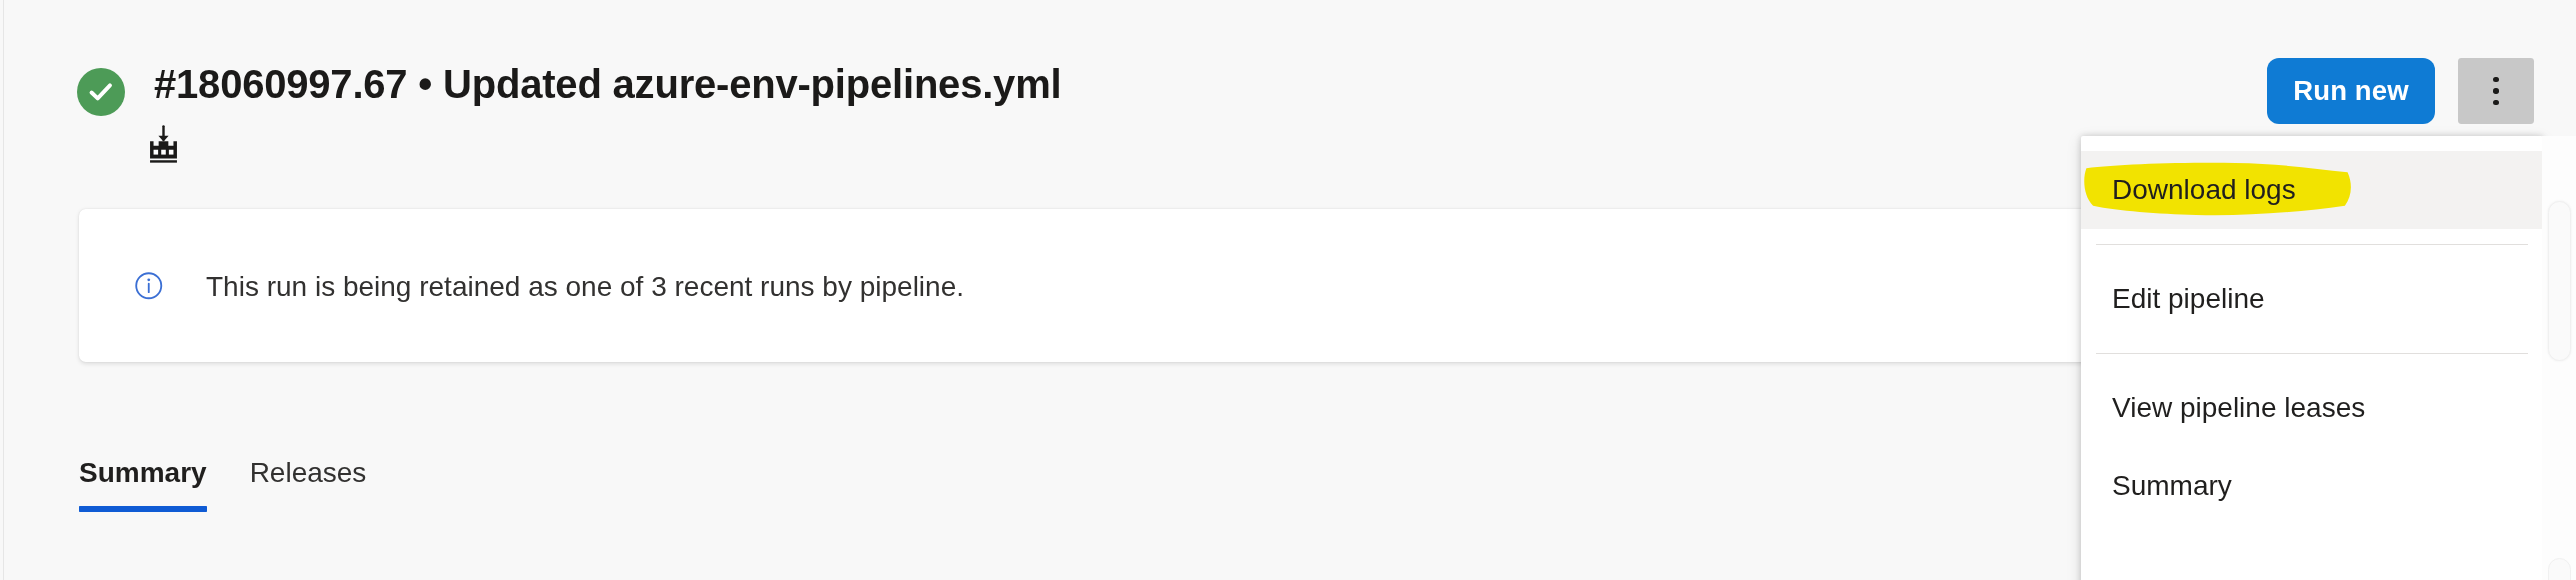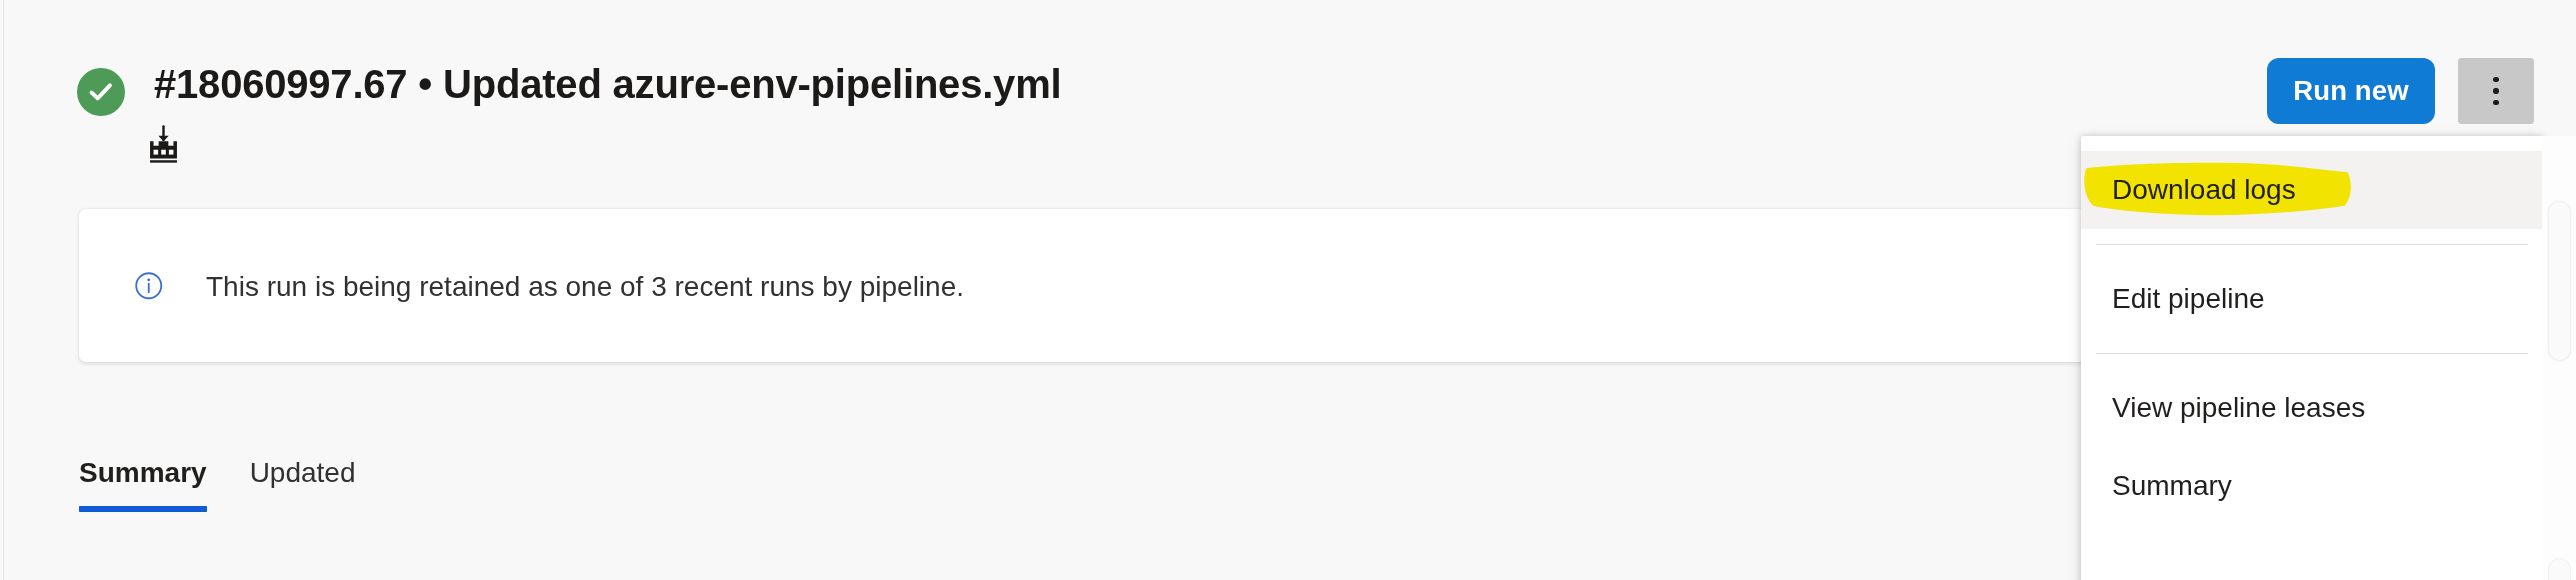--- a/index.html
+++ b/index.html
@@ -266,21 +266,21 @@
     </svg>
   </span>
   <div class="info-text">This run is being retained as one of 3 recent runs by pipeline.</div>
 </div>
 
 <div class="tabs">
   <button class="tab active">
     <span>Summary</span>
   </button>
   <button class="tab">
-    <span>Updated</span>
+    <span>Releases</span>
   </button>
 </div>
 
 <div class="context-menu">
 
   <div class="menu-item hovered">
     <svg class="highlighter" viewBox="0 0 430 102" preserveAspectRatio="none">
       <path d="M14,20 C60,14 150,11 236,12 C300,13 352,20 404,26
                C412,44 410,62 400,76 C330,86 250,92 178,90
                C120,88 62,84 24,76 C10,62 8,36 14,20 Z" fill="#f2e300"></path>

